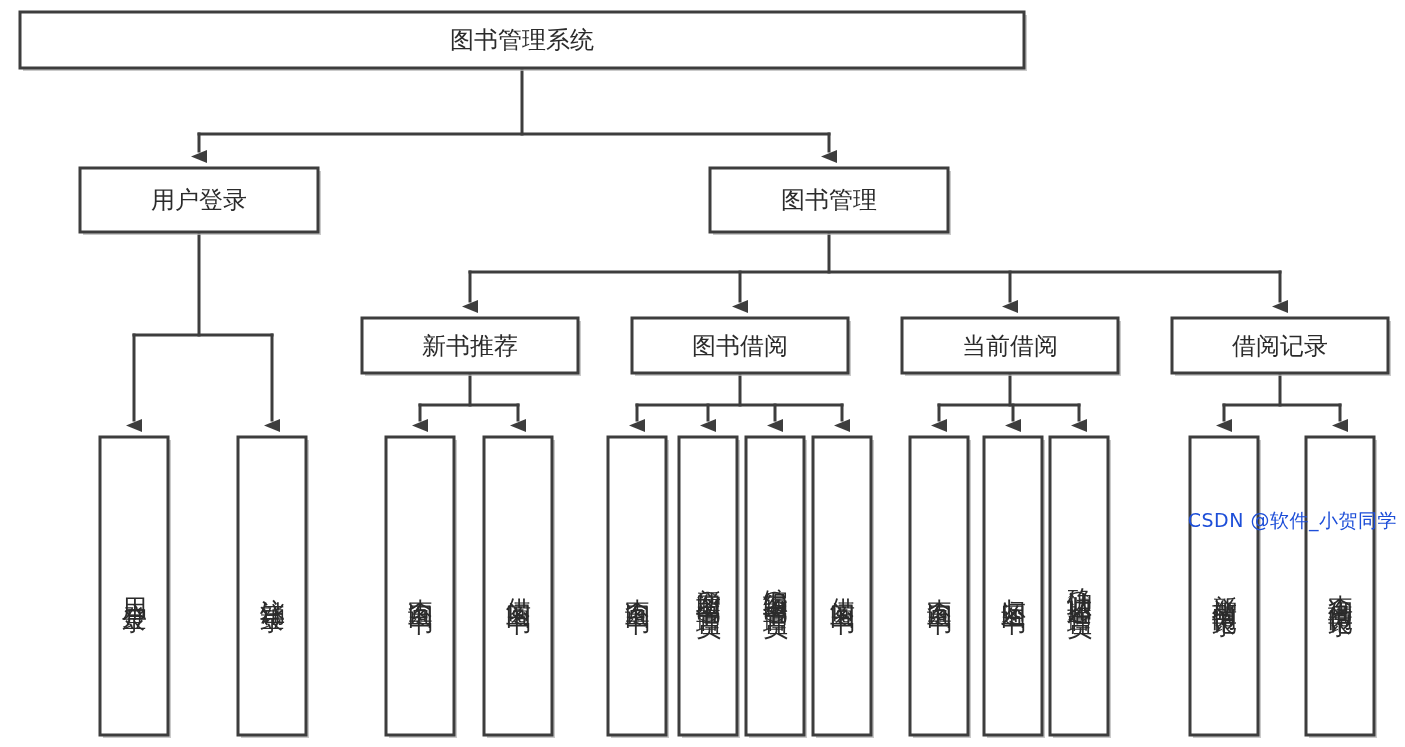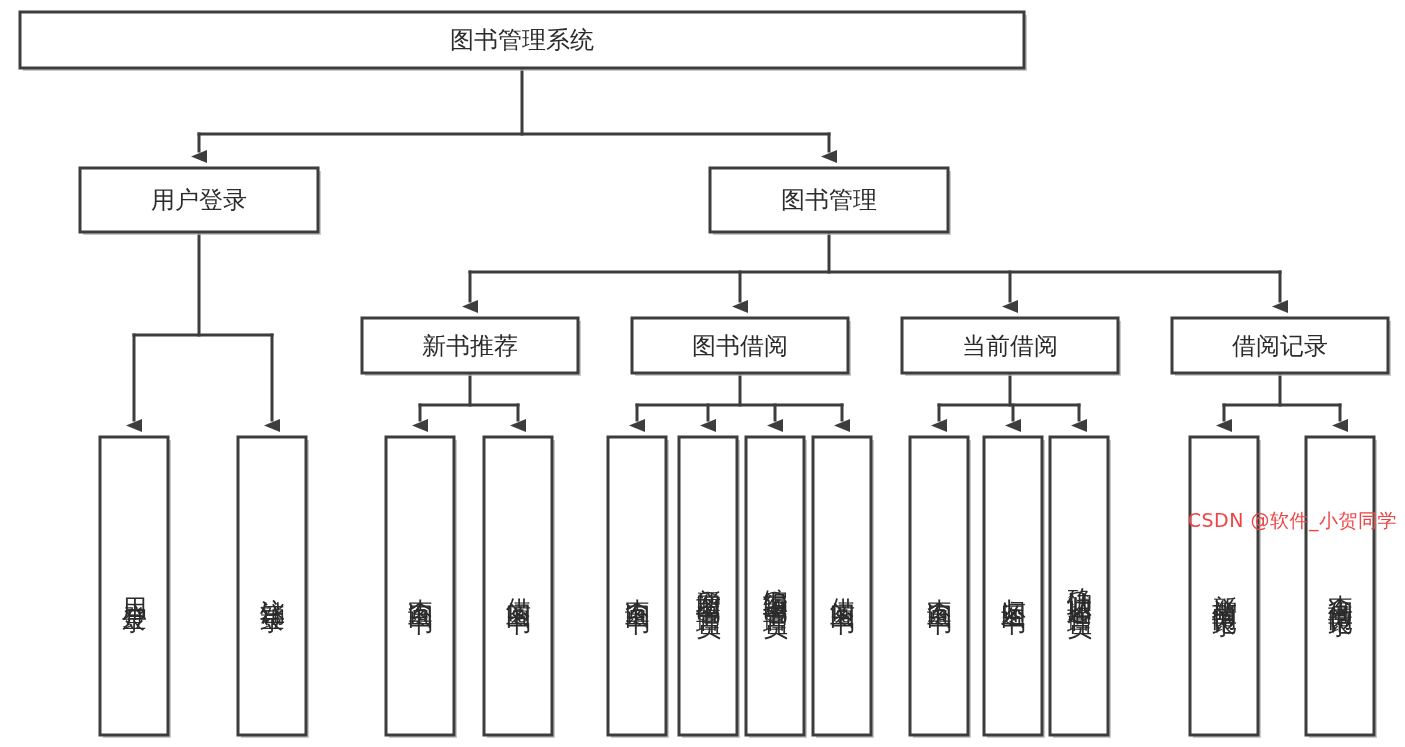--- a/index.html
+++ b/index.html
@@ -64,21 +64,21 @@
     color: #2b2b2b;
     white-space: nowrap;
     text-align: center;
   }
   .watermark {
     position: absolute;
     right: 8px;
     bottom: 6px;
     font-family: "DejaVu Sans", "Liberation Sans", sans-serif;
     font-size: 19px;
-    color: #ef4444;
+    color: #1d4ed8;
     letter-spacing: 0.5px;
     white-space: nowrap;
   }
 </style>
 </head>
 <body>
 
 <div id="diagram-root">
 
   <svg id="diagram-svg" width="1405" height="747" viewBox="0 0 1405 747">

